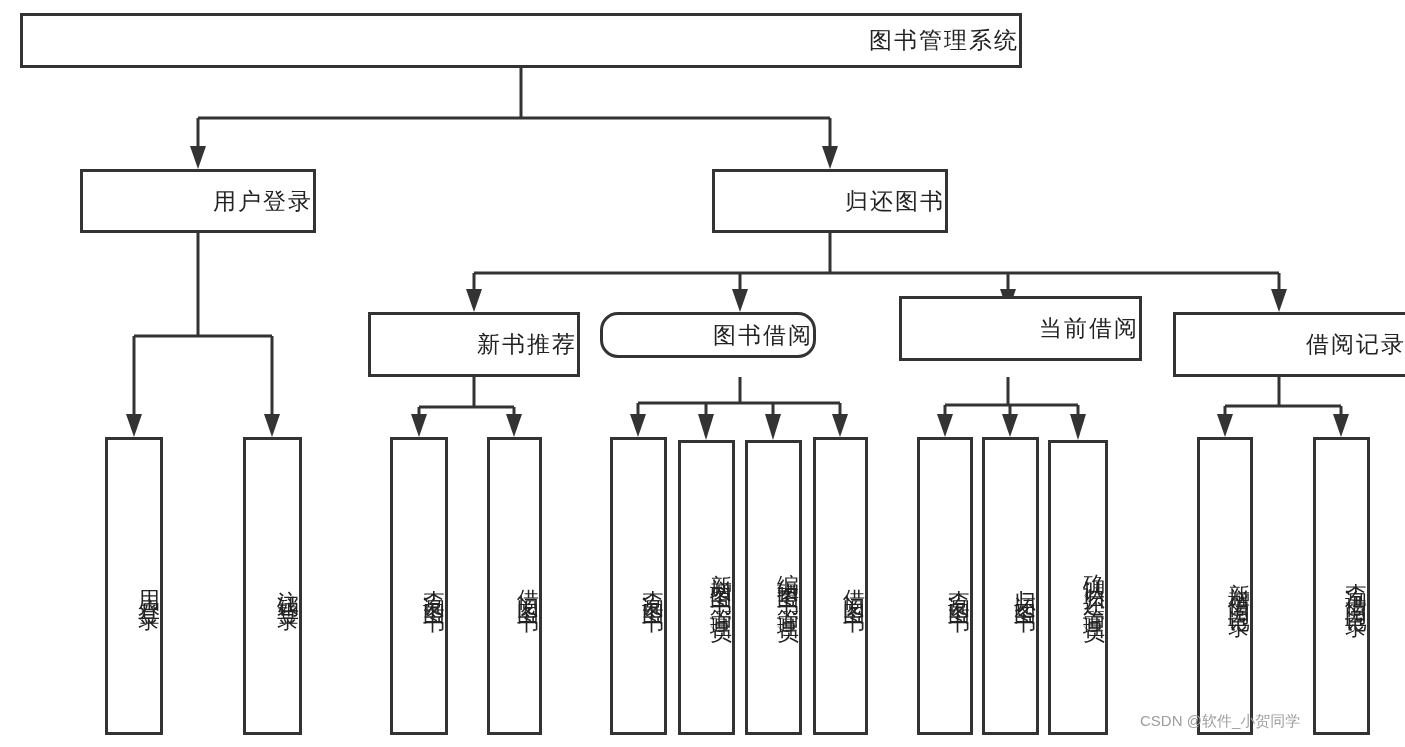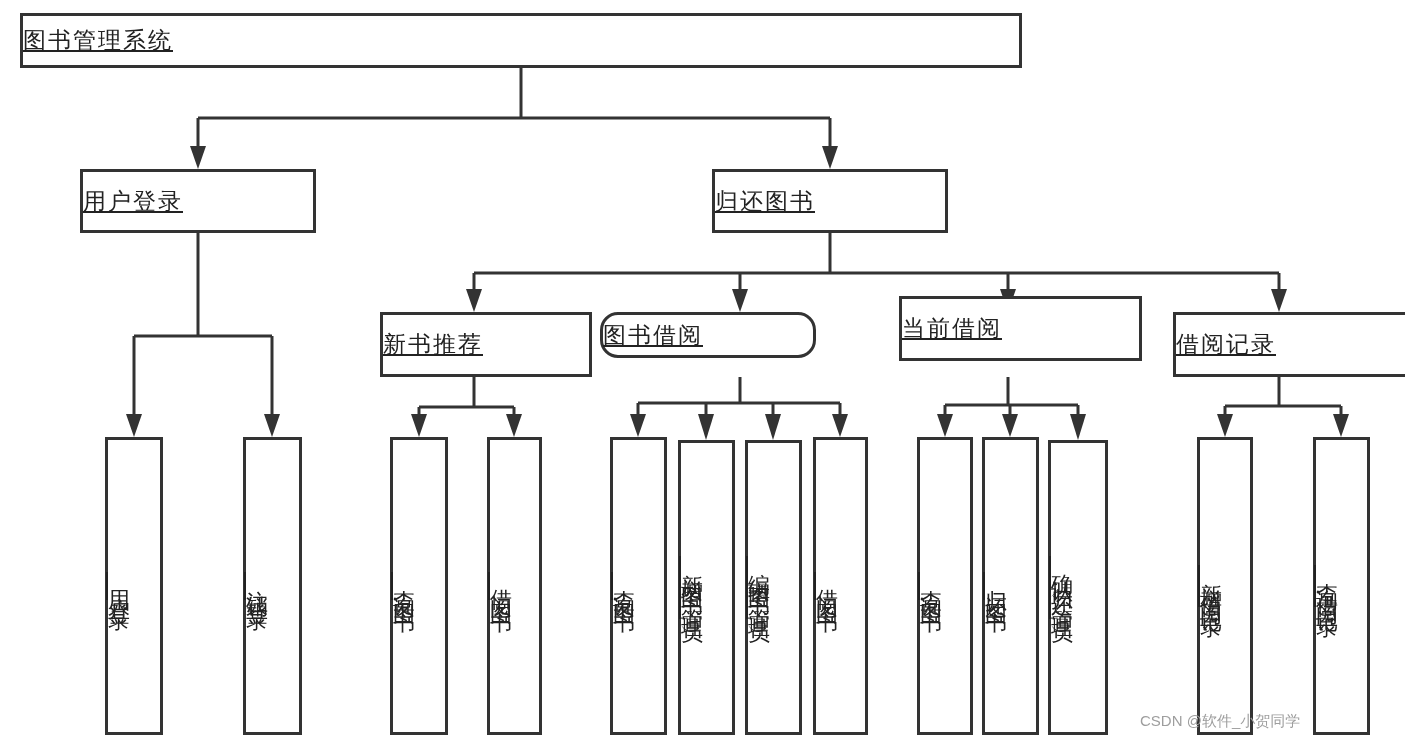--- a/index.html
+++ b/index.html
@@ -24,23 +24,22 @@
   }
   .wires path{stroke:var(--line);stroke-width:3;fill:none;}
   .wires polygon{fill:var(--line);stroke:none;}
   .box{
     position:absolute;
     box-sizing:border-box;
     background:var(--box-bg);
     border:3px solid var(--line);
     display:flex;
     align-items:center;
-    justify-content:flex-start;
+    justify-content:flex-end;
     color:var(--text);
-    text-decoration:underline;
   }
   .box .lbl{
     font-size:23px;
     letter-spacing:2px;
     white-space:nowrap;
   }
   .leaf .lbl{
     writing-mode:vertical-rl;
     font-size:22px;
     line-height:1;
@@ -143,21 +142,21 @@
     <span class="lbl">图书管理系统</span>
   </div>
 
   <div class="box" style="left:80px;top:169px;width:236px;height:64px;">
     <span class="lbl">用户登录</span>
   </div>
   <div class="box" style="left:712px;top:169px;width:236px;height:64px;">
     <span class="lbl">归还图书</span>
   </div>
 
-  <div class="box" style="left:380px;top:312px;width:212px;height:65px;">
+  <div class="box" style="left:368px;top:312px;width:212px;height:65px;">
     <span class="lbl">新书推荐</span>
   </div>
   <div class="box" style="left:600px;top:312px;width:216px;height:46px;border-radius:18px;">
     <span class="lbl">图书借阅</span>
   </div>
   <div class="box" style="left:899px;top:296px;width:243px;height:65px;">
     <span class="lbl">当前借阅</span>
   </div>
   <div class="box" style="left:1173px;top:312px;width:236px;height:65px;">
     <span class="lbl">借阅记录</span>

